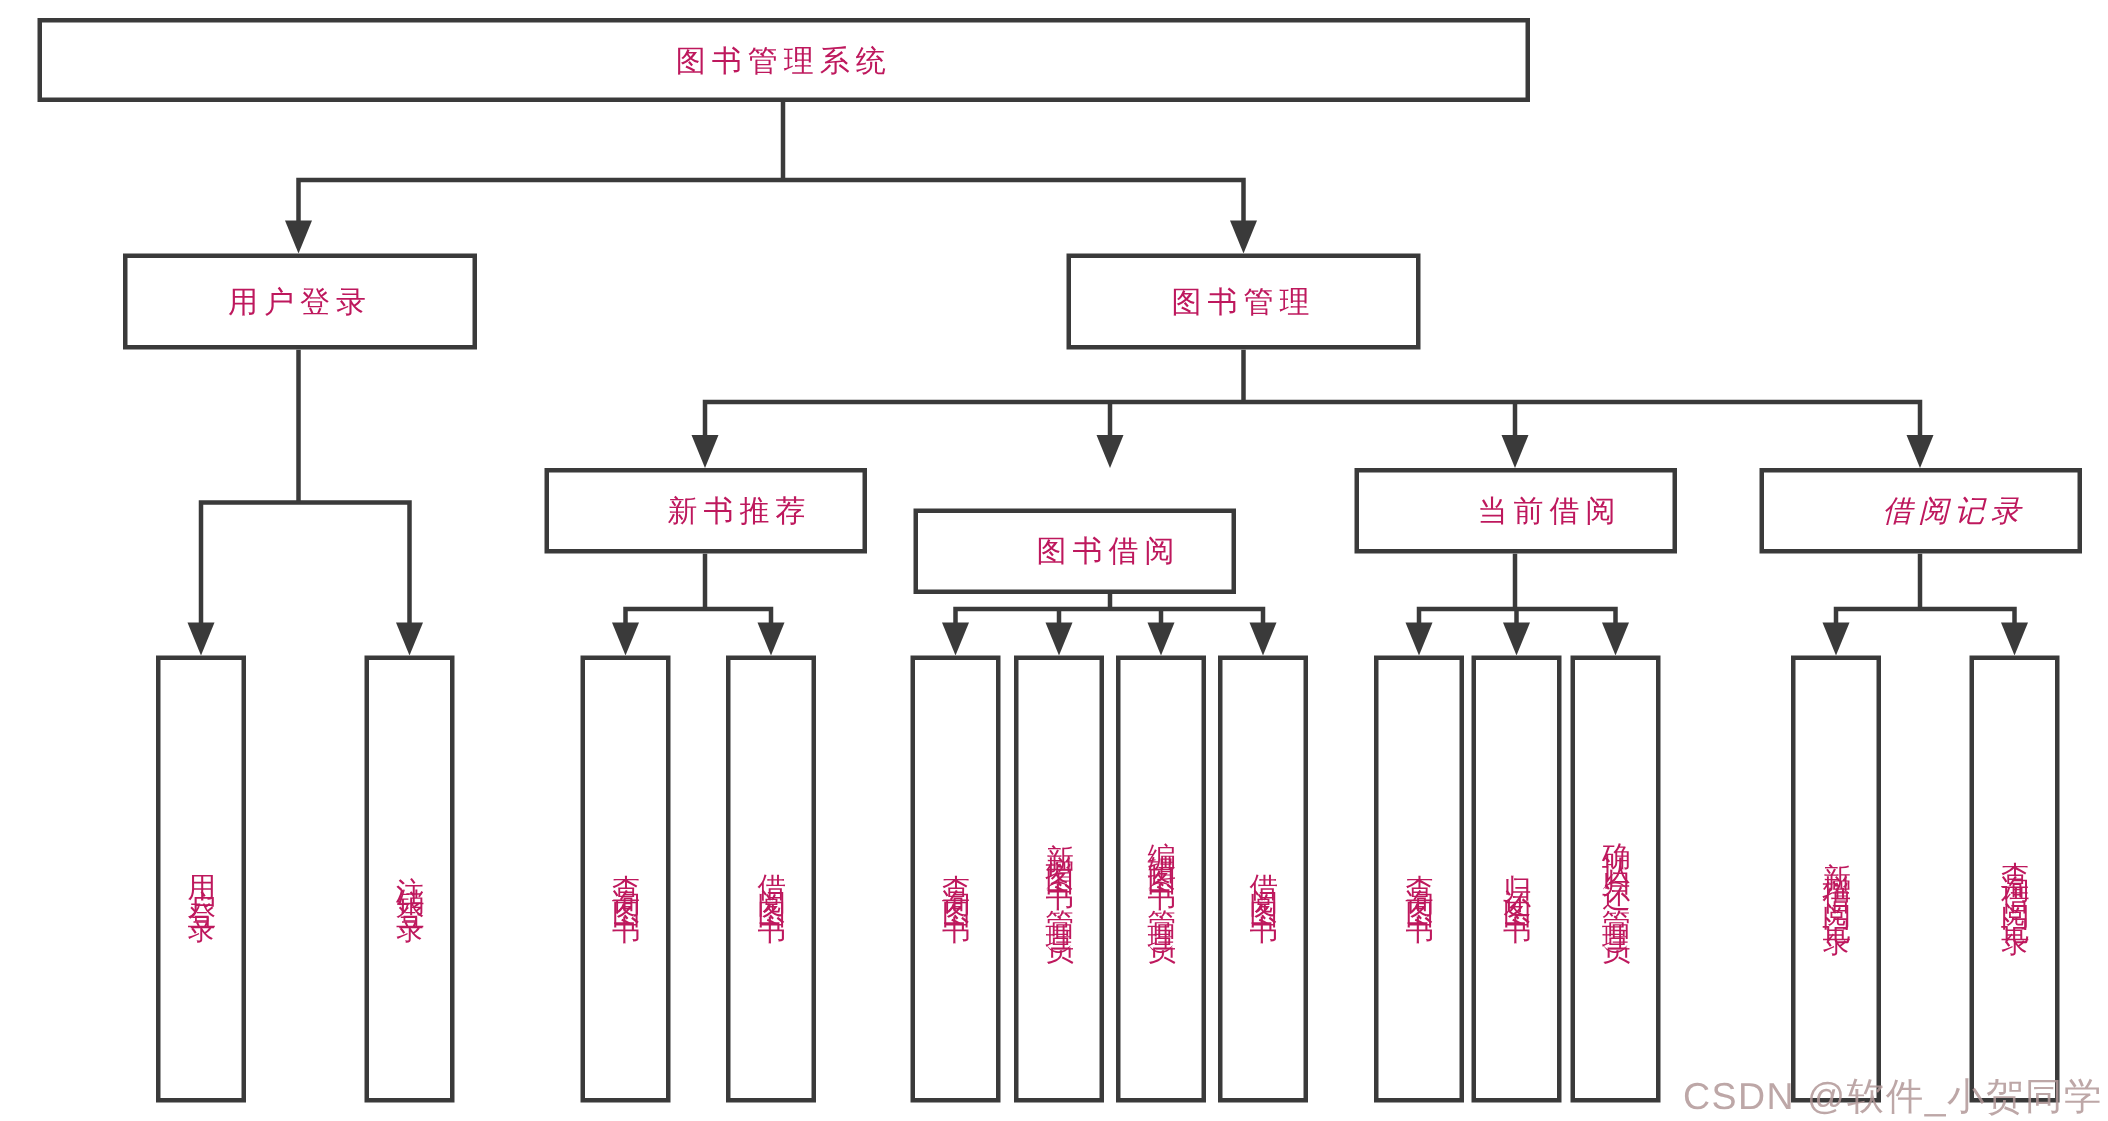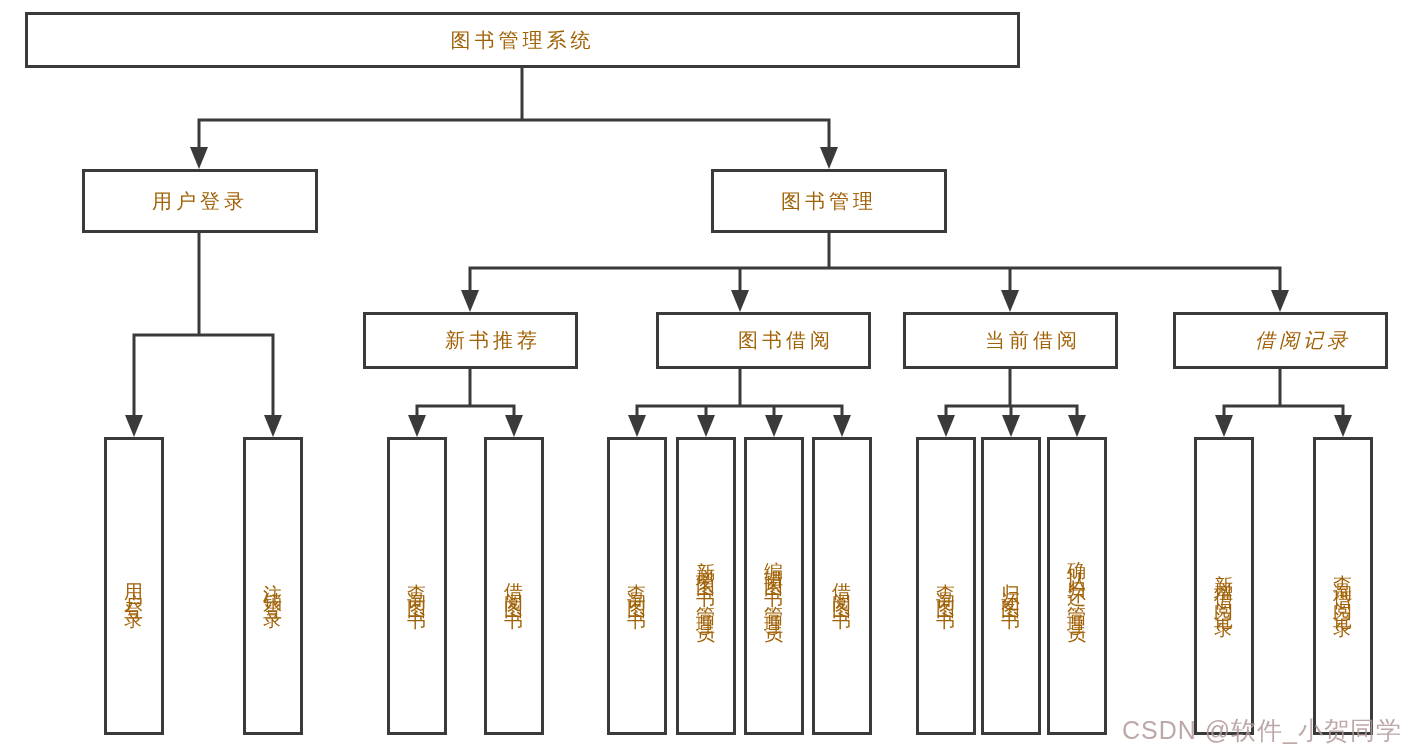--- a/index.html
+++ b/index.html
@@ -12,21 +12,21 @@
     font-family: "Liberation Sans", "DejaVu Sans", sans-serif;
   }
   .box {
     position: absolute;
     box-sizing: border-box;
     background: #ffffff;
     border: 3px solid #3a3a3a;
     display: flex;
     align-items: center;
     justify-content: center;
-    color: #a16207;
+    color: #be185d;
     z-index: 2;
   }
   .h-label {
     font-size: 20px;
     letter-spacing: 4px;
     white-space: nowrap;
   }
   .leaf span {
     writing-mode: vertical-rl;
     text-orientation: mixed;
@@ -35,21 +35,21 @@
     line-height: 1;
     white-space: nowrap;
   }
   
   .n-root  { left: 25px;  top: 12px;  width: 995px; height: 56px; }
   
   .n-user  { left: 82px;  top: 169px; width: 236px; height: 64px; }
   .n-mgmt  { left: 711px; top: 169px; width: 236px; height: 64px; }
   
   .lvl3 { top: 312px; width: 215px; height: 57px; padding-left: 45px; }
-  .n-rec { left: 363px; }  .n-bor { left: 656px; }
+  .n-rec { left: 363px; }  .n-bor { left: 609px; margin-top: 27px; }
   .n-cur { left: 903px; }  .n-rcd { left: 1173px; font-style: italic; }
   
   .leaf { top: 437px; width: 60px; height: 298px; }
   .lf-1  { left: 104px; }  .lf-2  { left: 243px; }
   .lf-3  { left: 387px; }  .lf-4  { left: 484px; }
   .lf-5  { left: 607px; }  .lf-6  { left: 676px; }
   .lf-7  { left: 744px; }  .lf-8  { left: 812px; }
   .lf-9  { left: 916px; }  .lf-10 { left: 981px; }
   .lf-11 { left: 1047px; } .lf-12 { left: 1194px; }
   .lf-13 { left: 1313px; }

